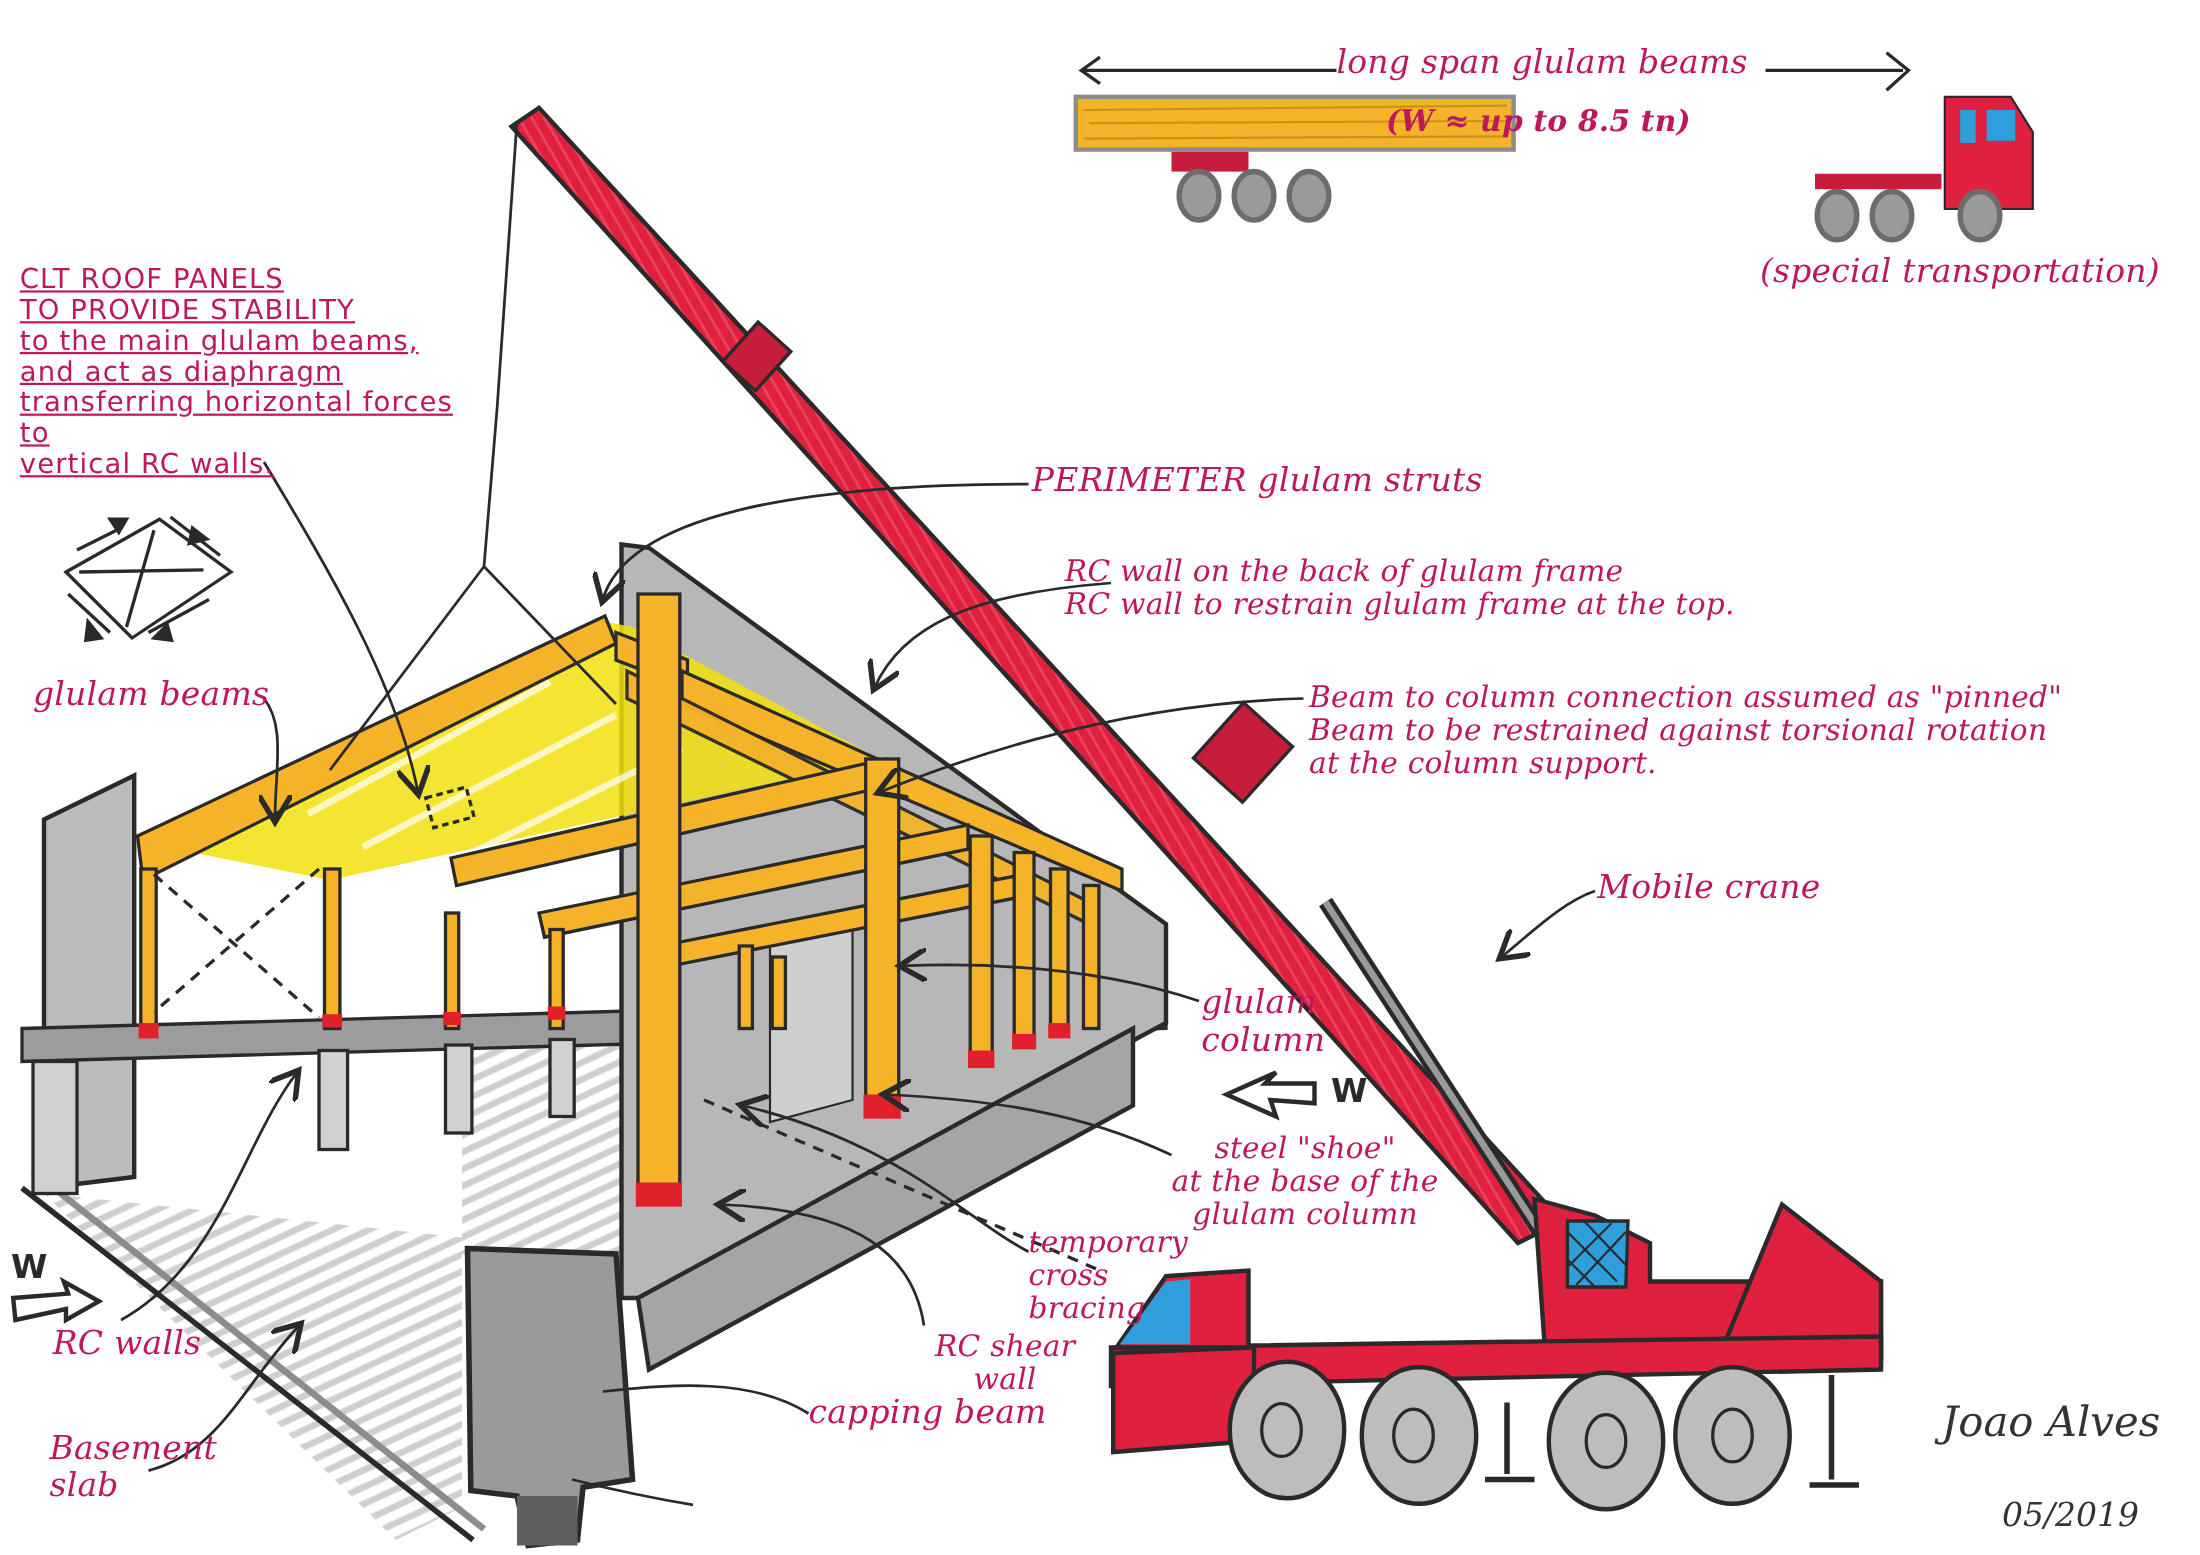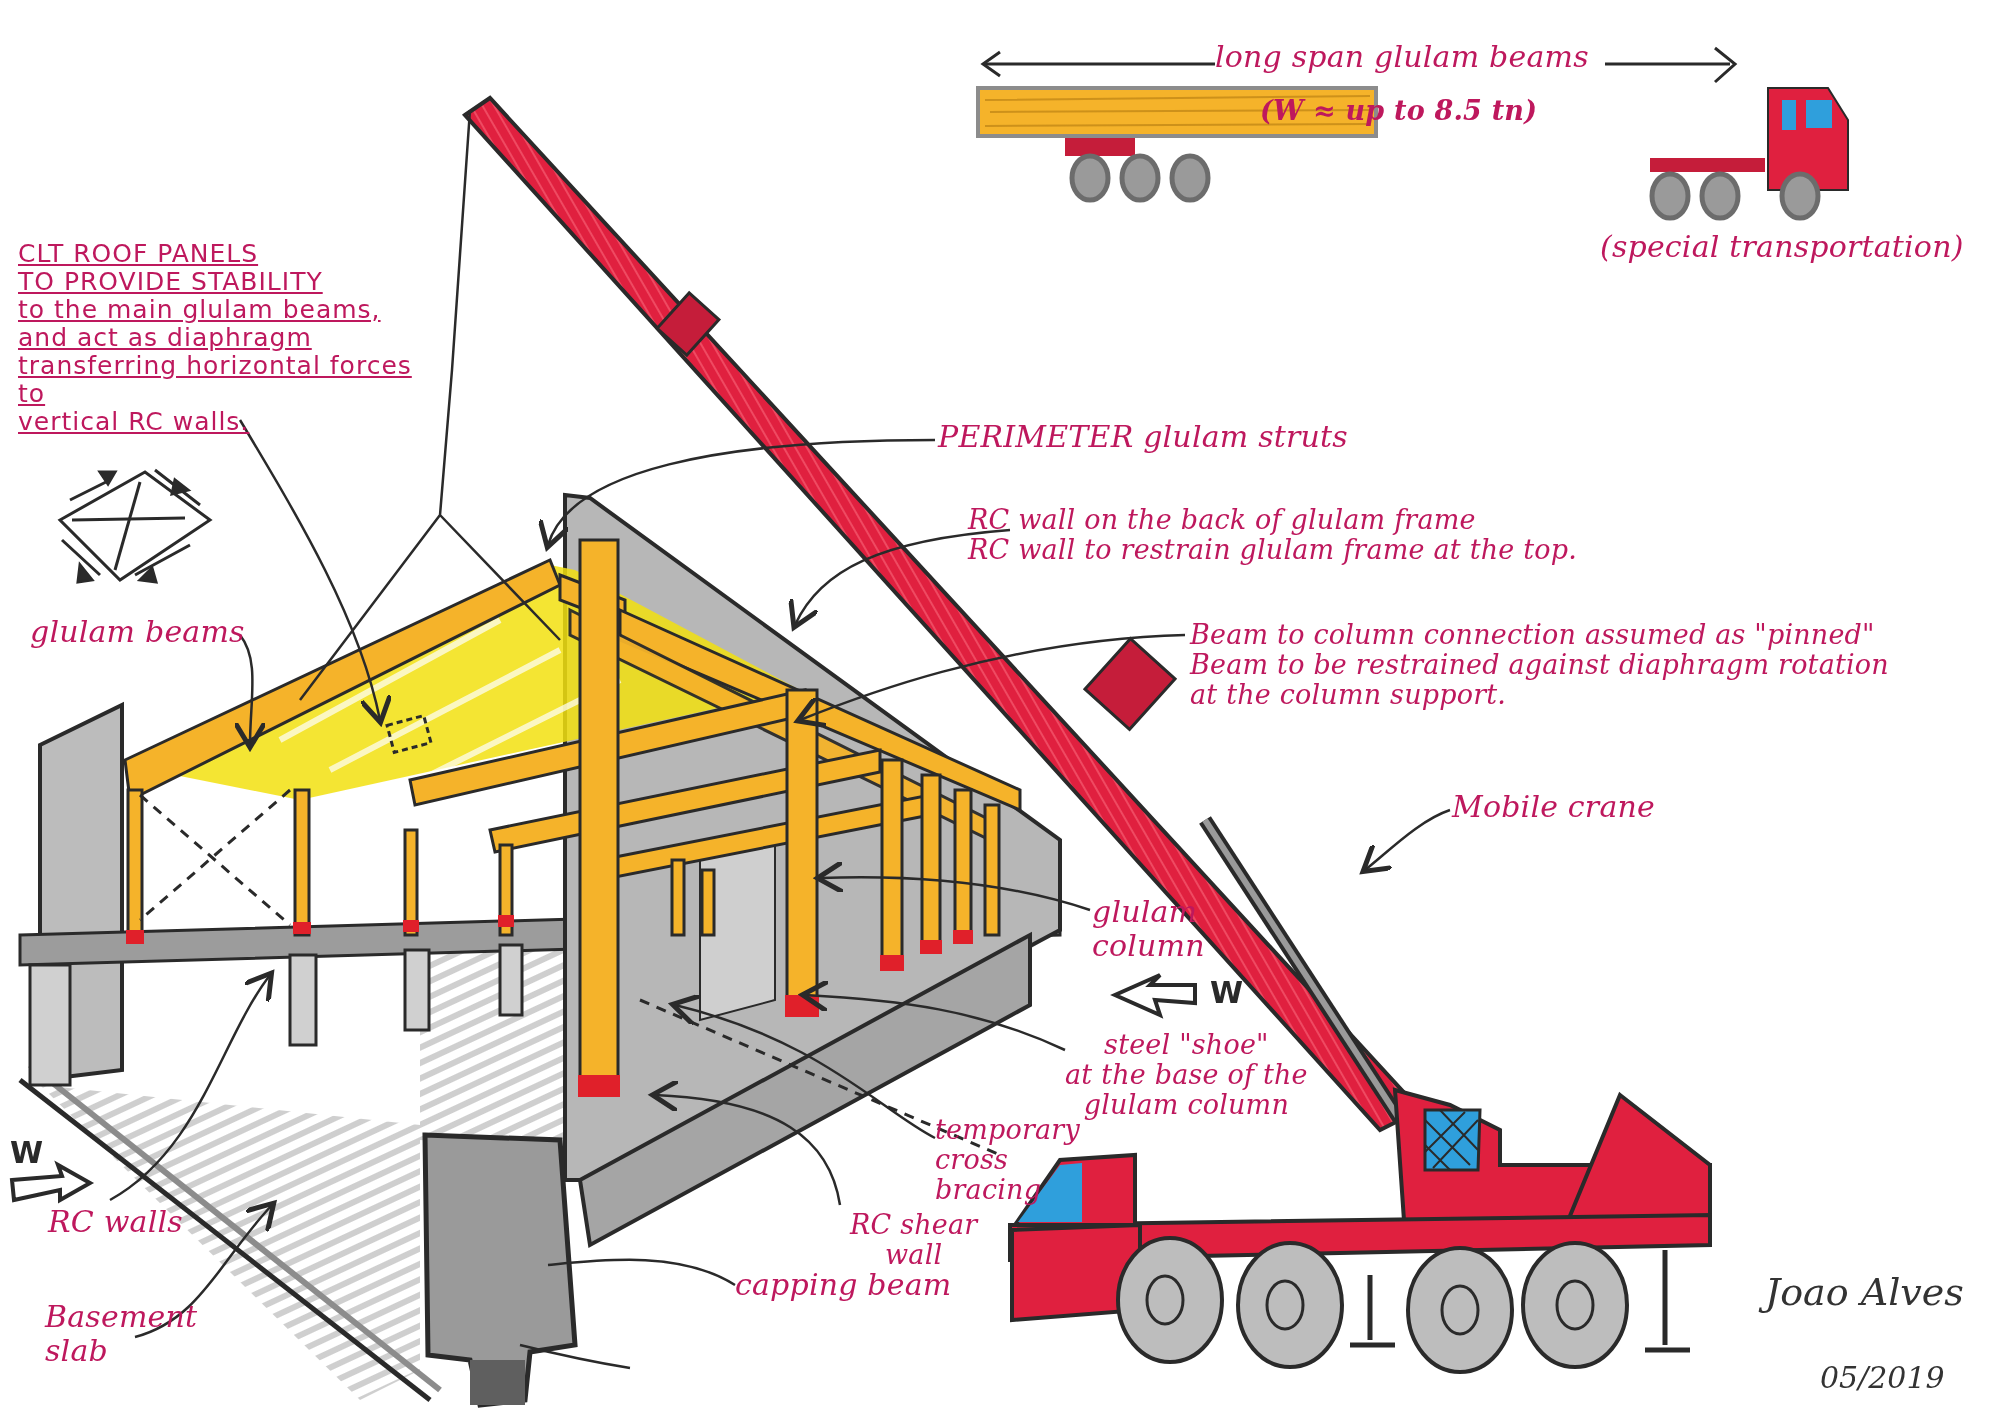--- a/index.html
+++ b/index.html
@@ -216,21 +216,21 @@
 TO PROVIDE STABILITY
 to the main glulam beams,
 and act as diaphragm
 transferring horizontal forces to
 vertical RC walls.</div>
 <div class="note n-lg" style="left:30px; top:615px;">glulam beams</div>
 <div class="note n-lg" style="left:938px; top:420px;">PERIMETER glulam struts</div>
 <div class="note n-md" style="left:968px; top:505px;">RC wall on the back of glulam frame
 RC wall to restrain glulam frame at the top.</div>
 <div class="note n-md" style="left:1190px; top:620px;">Beam to column connection assumed as "pinned"
-Beam to be restrained against diaphragm rotation
+Beam to be restrained against torsional rotation
 at the column support.</div>
 <div class="note n-lg" style="left:1452px; top:790px;">Mobile crane</div>
 <div class="note n-lg" style="left:1092px; top:895px;">glulam
 column</div>
 <div class="note n-md" style="left:1065px; top:1030px; text-align:center;">steel "shoe"
 at the base of the
 glulam column</div>
 <div class="note n-md" style="left:935px; top:1115px;">temporary
 cross
 bracing</div>

